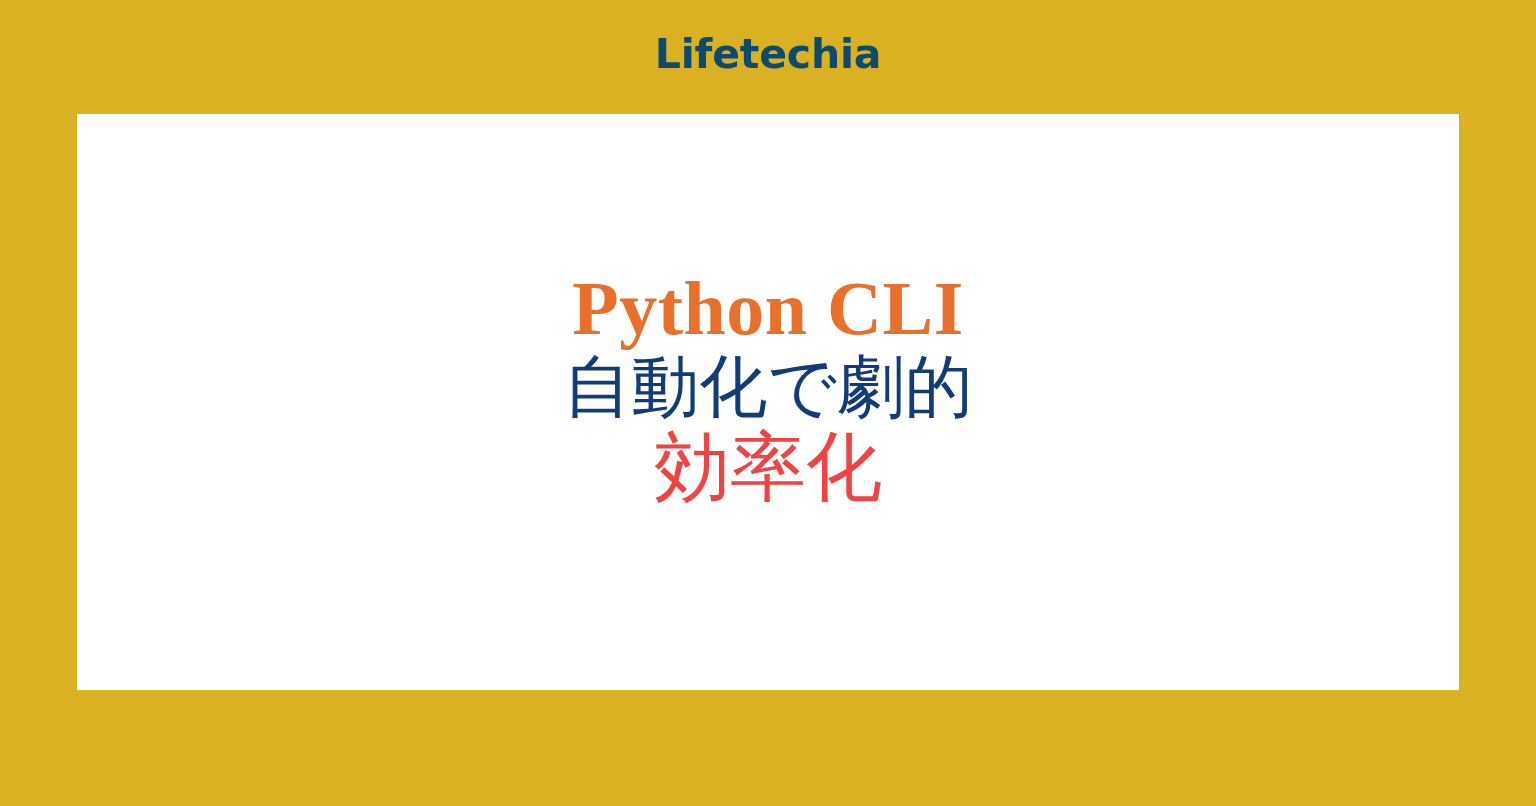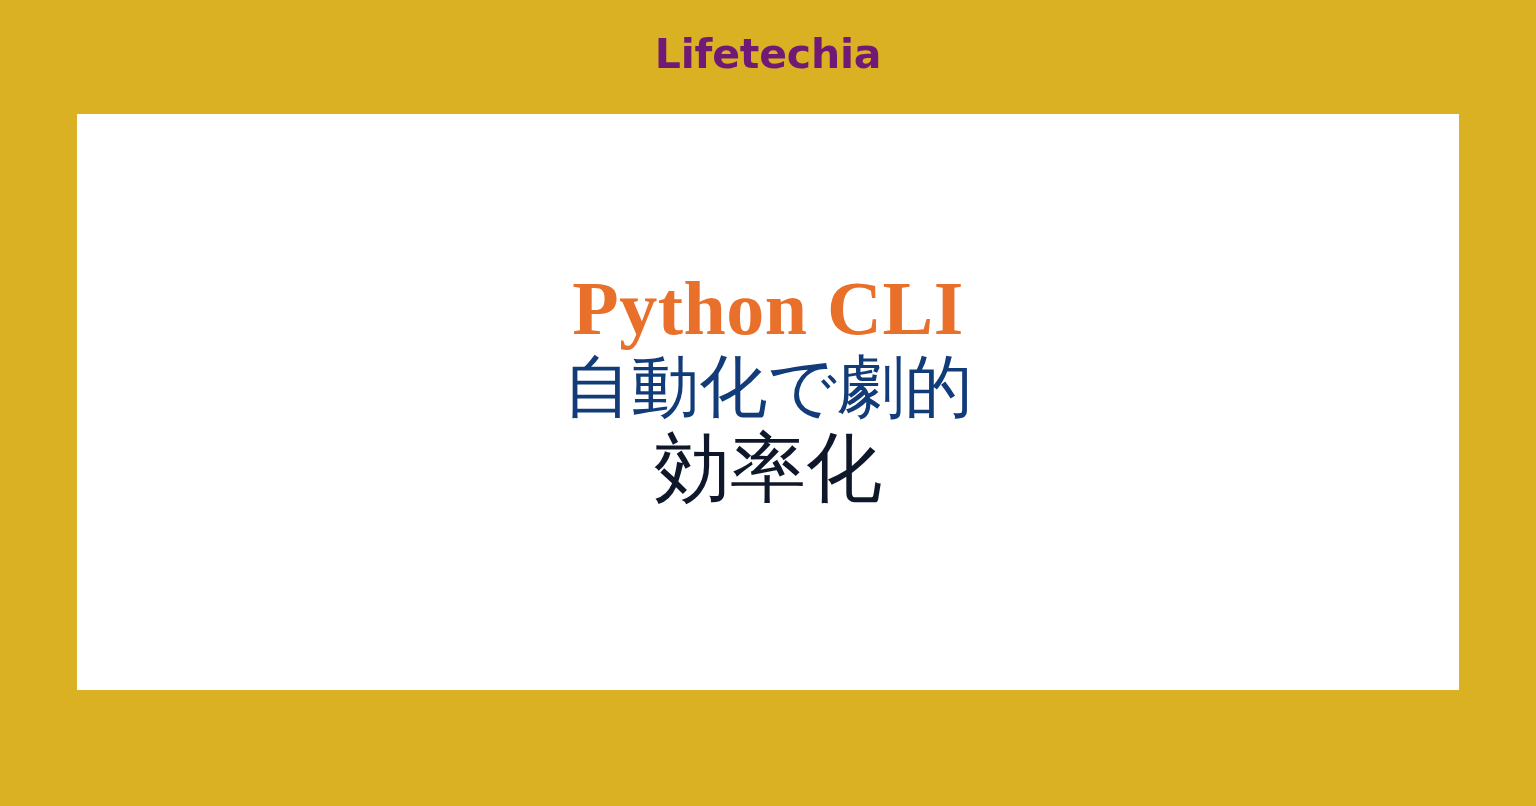--- a/index.html
+++ b/index.html
@@ -34,21 +34,21 @@
     width: 1536px;
     height: 114px;
     display: flex;
     align-items: center;
     justify-content: center;
     box-sizing: border-box;
     padding-bottom: 6px;
   }
 
   .brand-title {
-    color: #701a75;
+    color: #0c4a6e;
     font-family: "DejaVu Sans", "Liberation Sans", sans-serif;
     font-weight: 700;
     font-size: 41px;
     line-height: 1;
     letter-spacing: -0.2px;
     white-space: nowrap;
     user-select: none;
   }
 
   
@@ -93,25 +93,25 @@
     font-family: "DejaVu Serif", "Liberation Serif", serif;
     font-weight: 400;
     font-size: 68px;
     line-height: 1.12;
     color: #123C79;
     letter-spacing: 0px;
   }
 
   
   .line-jp-orange {
-    font-family: Liberation Sans, sans-serif;
+    font-family: Liberation Serif, serif;
     font-weight: 400;
     font-size: 76px;
     line-height: 1.12;
-    color: #0f172a;
+    color: #ef4444;
     letter-spacing: 0px;
   }
 </style>
 </head>
 <body>
 
 <div class="canvas">
 
   <div class="brand-bar">
     <div class="brand-title">Lifetechia</div>

